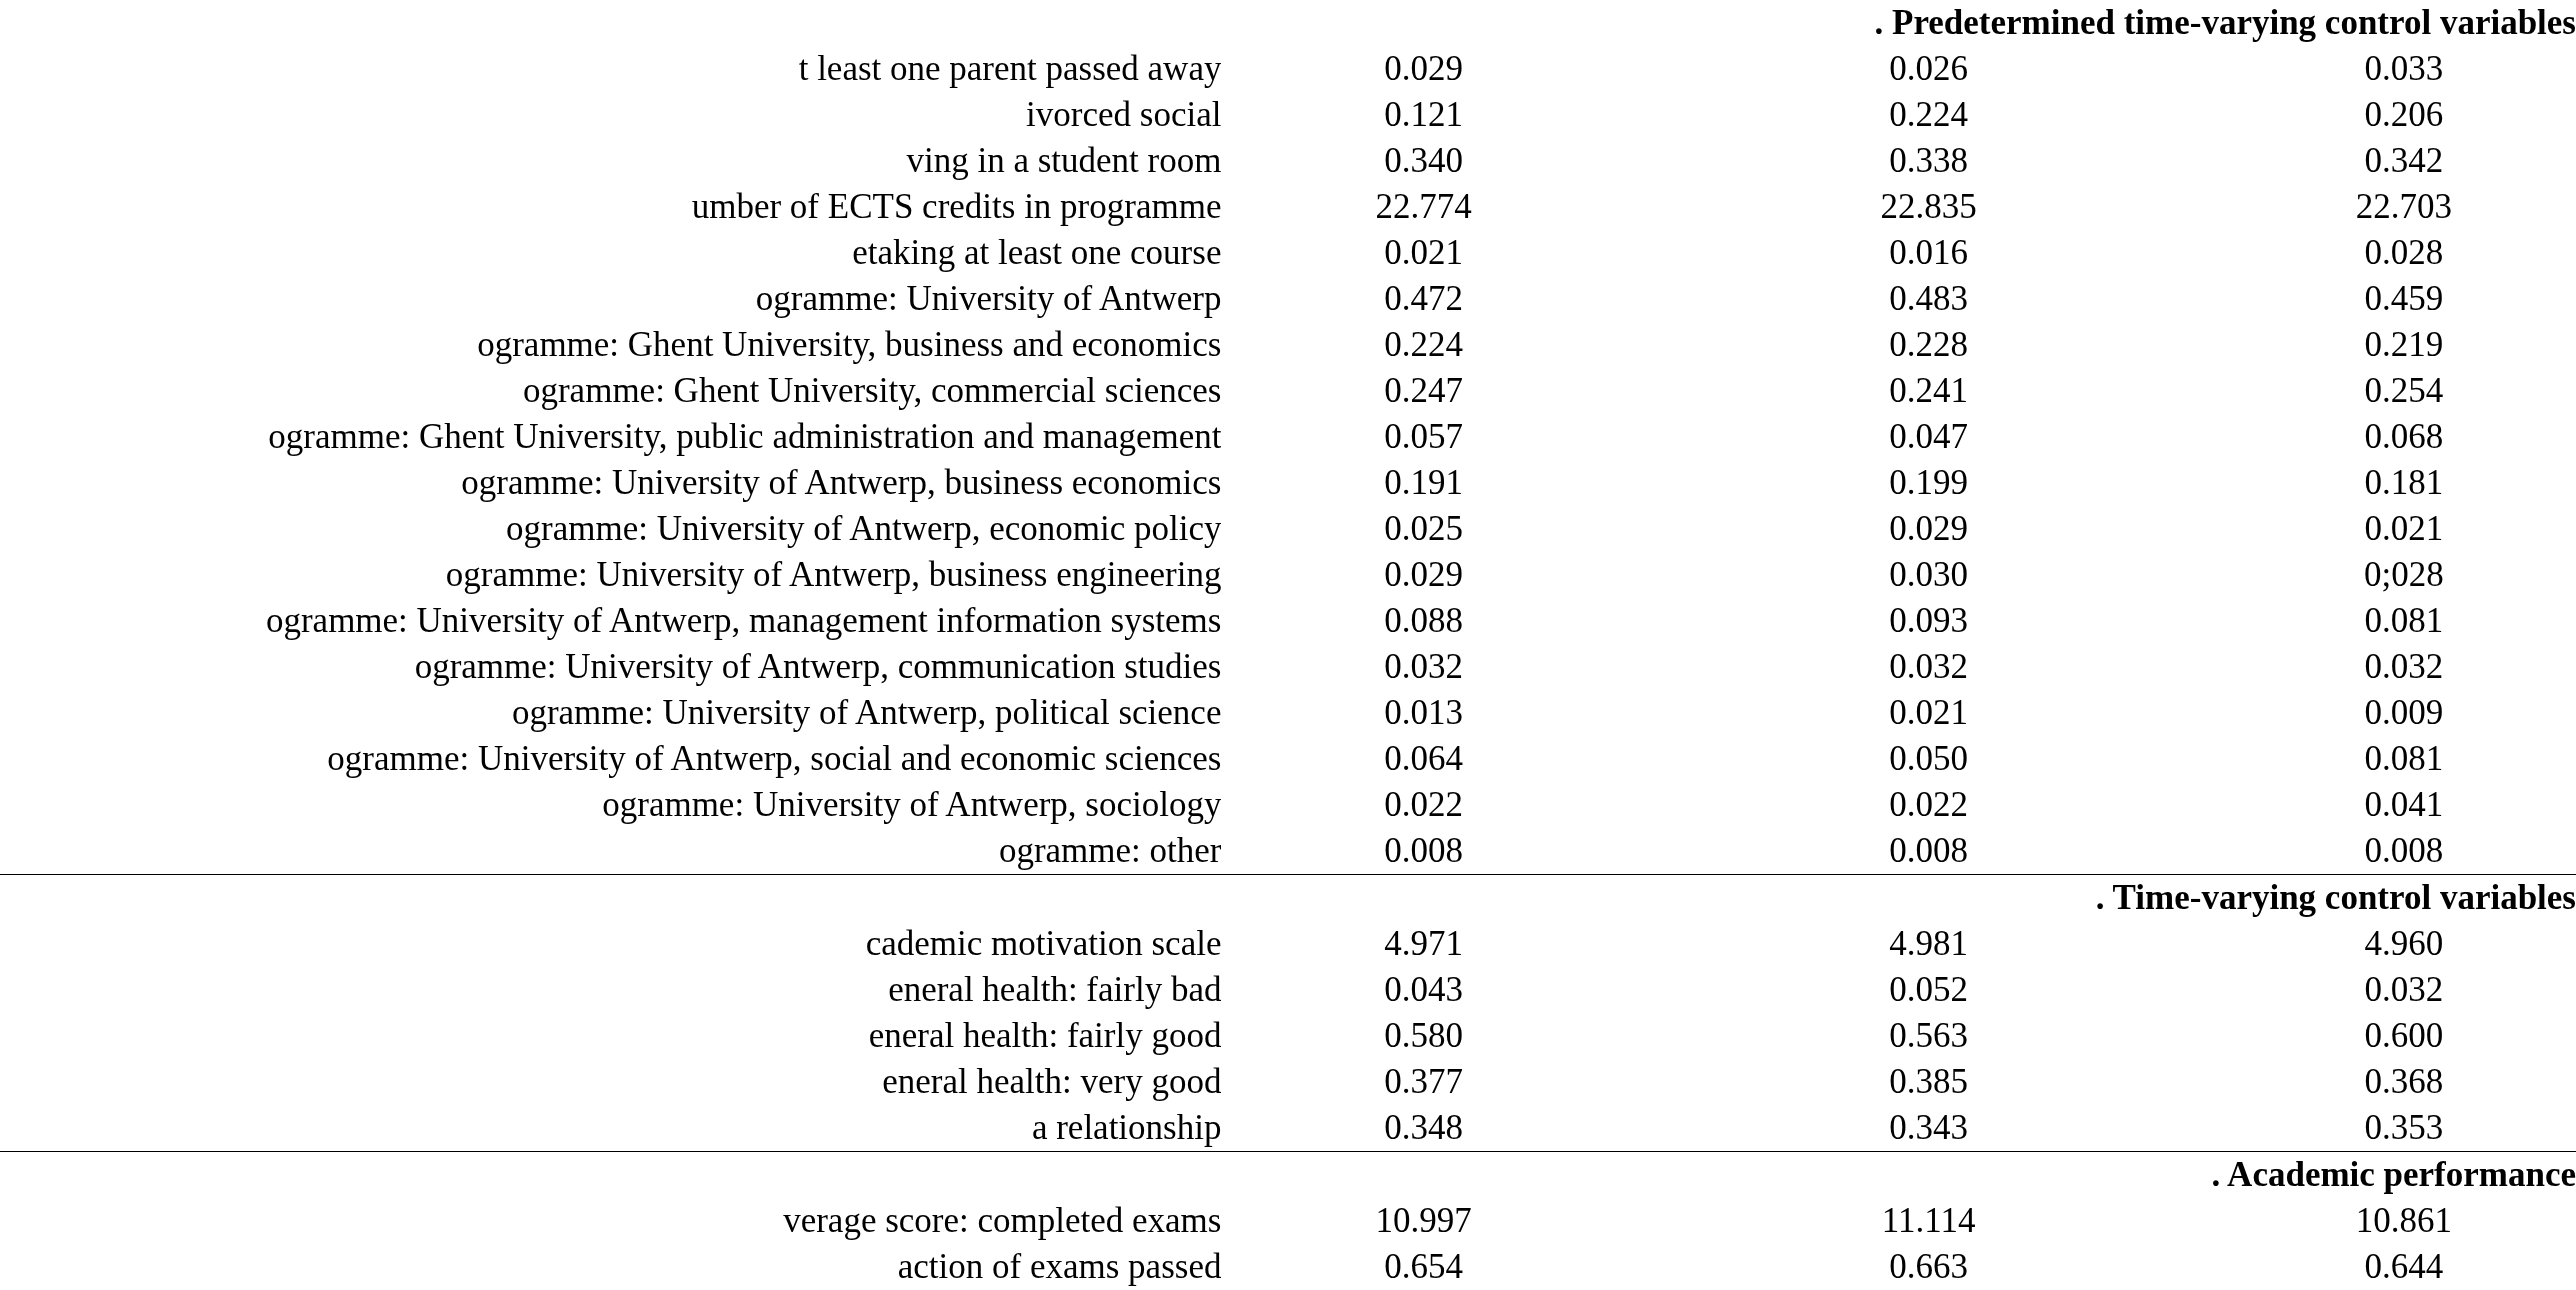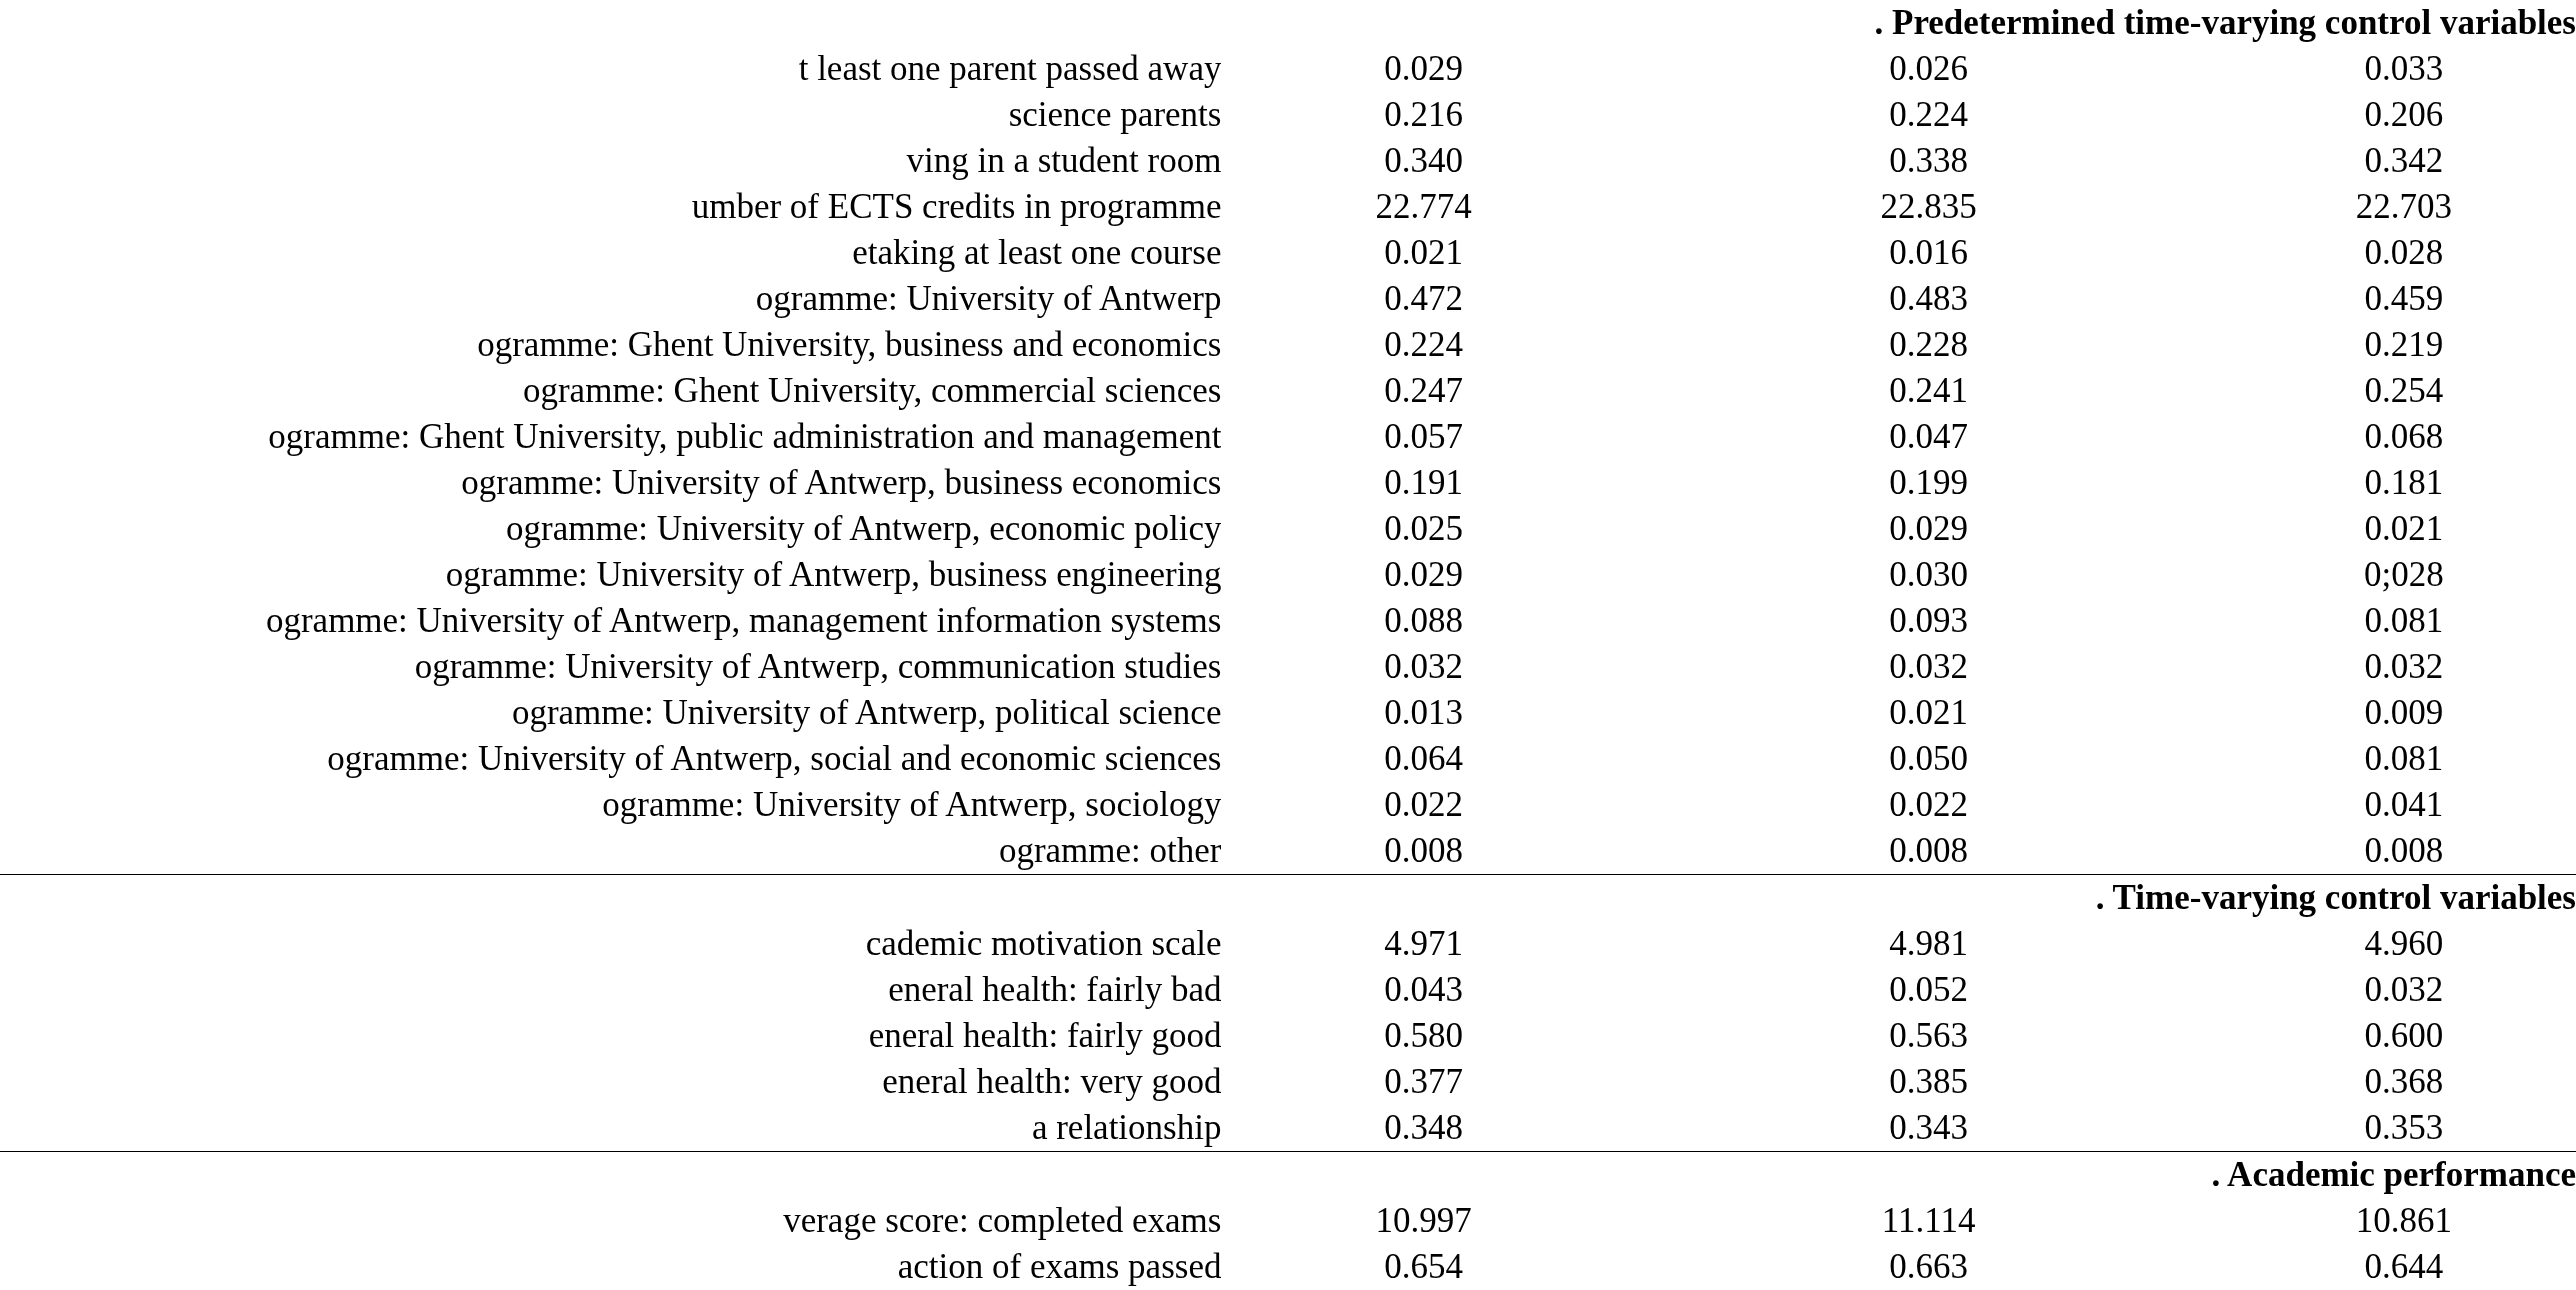--- a/index.html
+++ b/index.html
@@ -62,22 +62,22 @@
       <tr class="section-row">
         <td colspan="4" class="label-cell">. Predetermined time-varying control variables</td>
       </tr>
       <tr>
         <td class="label-cell">t least one parent passed away</td>
         <td class="value-cell c1">0.029</td>
         <td class="value-cell c2">0.026</td>
         <td class="value-cell c3">0.033</td>
       </tr>
       <tr>
-        <td class="label-cell">science parents</td>
-        <td class="value-cell c1">0.216</td>
+        <td class="label-cell">ivorced social</td>
+        <td class="value-cell c1">0.121</td>
         <td class="value-cell c2">0.224</td>
         <td class="value-cell c3">0.206</td>
       </tr>
       <tr>
         <td class="label-cell">ving in a student room</td>
         <td class="value-cell c1">0.340</td>
         <td class="value-cell c2">0.338</td>
         <td class="value-cell c3">0.342</td>
       </tr>
       <tr>

